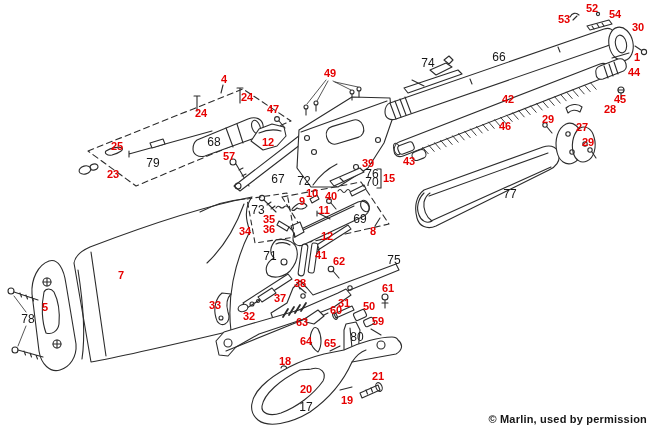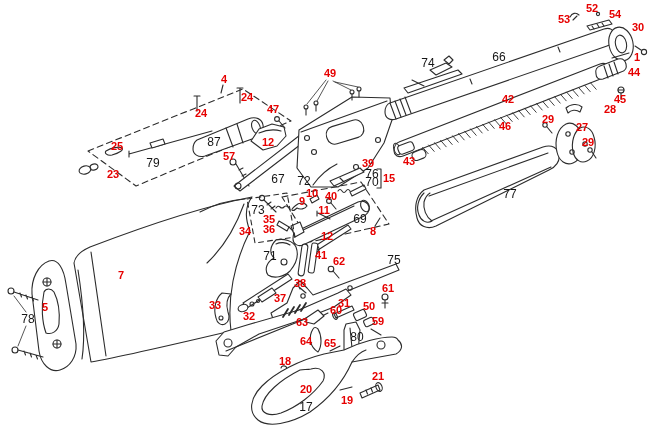--- a/index.html
+++ b/index.html
@@ -355,21 +355,21 @@
       <span class="callout r" style="left: 564px; top: 19px;">53</span>
       <span class="callout r" style="left: 592px; top: 8px;">52</span>
       <span class="callout r" style="left: 615px; top: 14px;">54</span>
       <span class="callout r" style="left: 638px; top: 27px;">30</span>
       <span class="callout r" style="left: 637px; top: 57px;">1</span>
       <span class="callout r" style="left: 634px; top: 72px;">44</span>
       <span class="callout r" style="left: 620px; top: 99px;">45</span>
       <span class="callout r" style="left: 117px; top: 146px;">25</span>
       <span class="callout r" style="left: 113px; top: 174px;">23</span>
       <span class="callout k" style="left: 153px; top: 163px;">79</span>
-      <span class="callout k" style="left: 214px; top: 142px;">87</span>
+      <span class="callout k" style="left: 214px; top: 142px;">68</span>
       <span class="callout r" style="left: 268px; top: 142px;">12</span>
       <span class="callout r" style="left: 229px; top: 156px;">57</span>
       <span class="callout k" style="left: 278px; top: 179px;">67</span>
       <span class="callout k" style="left: 304px; top: 181px;">72</span>
       <span class="callout r" style="left: 508px; top: 99px;">42</span>
       <span class="callout r" style="left: 505px; top: 126px;">46</span>
       <span class="callout r" style="left: 574px; top: 109px; margin-left: 36px;">28</span>
       <span class="callout r" style="left: 548px; top: 119px;">29</span>
       <span class="callout r" style="left: 582px; top: 127px;">27</span>
       <span class="callout r" style="left: 588px; top: 142px;">29</span>
@@ -410,14 +410,15 @@
       <span class="callout r" style="left: 306px; top: 341px;">64</span>
       <span class="callout r" style="left: 330px; top: 343px;">65</span>
       <span class="callout k" style="left: 357px; top: 337px;">80</span>
       <span class="callout r" style="left: 285px; top: 361px;">18</span>
       <span class="callout r" style="left: 306px; top: 362px; margin-top: 27px;">20</span>
       <span class="callout r" style="left: 378px; top: 376px;">21</span>
       <span class="callout r" style="left: 347px; top: 400px;">19</span>
       <span class="callout k" style="left: 306px; top: 407px;">17</span>
     </div>
 
+  <div class="copyright">© Marlin, used by permission</div>
 
 </div>
 
 </body></html>

